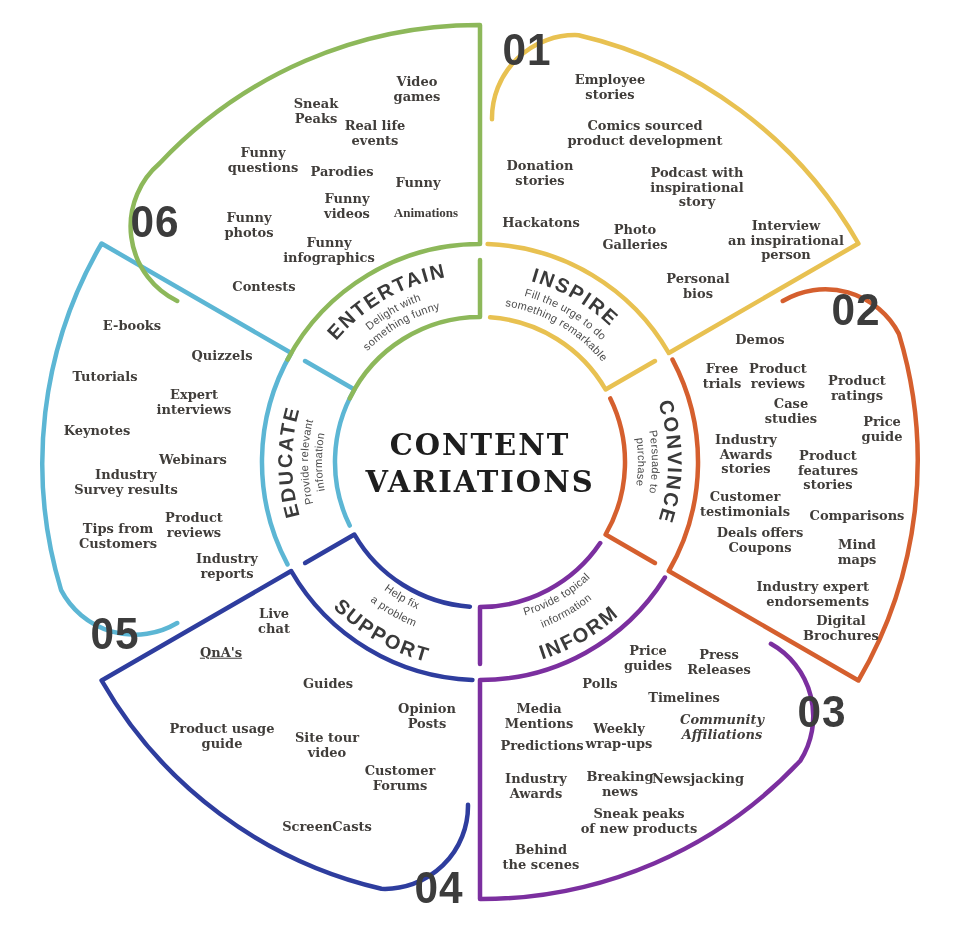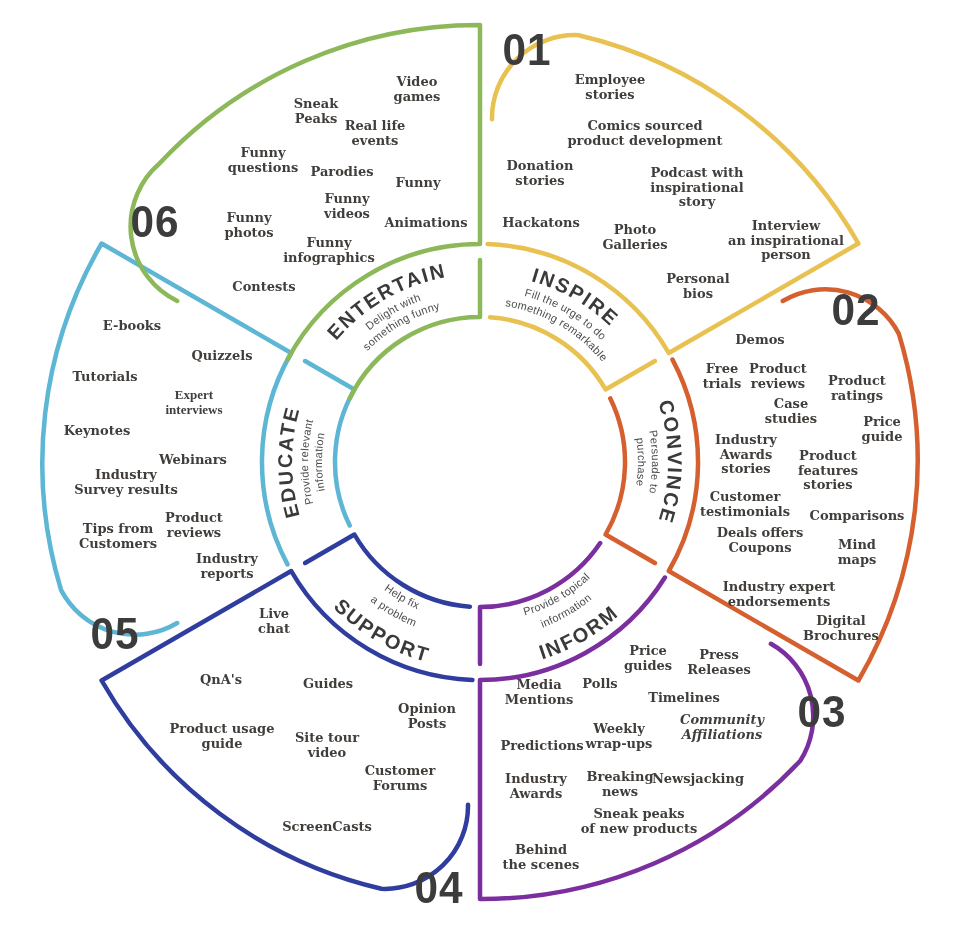--- a/index.html
+++ b/index.html
@@ -113,20 +113,24 @@
       <textPath href="#t2p-entertain" startOffset="50%">something funny</textPath></text>
   </svg>
 
   <div class="big-num n1">01</div>
   <div class="big-num n2">02</div>
   <div class="big-num n3">03</div>
   <div class="big-num n4">04</div>
   <div class="big-num n5">05</div>
   <div class="big-num n6">06</div>
 
+  <div class="center-title">
+    <div>CONTENT</div>
+    <div>VARIATIONS</div>
+  </div>
 
   <div>
       <div class="item" style="left: 610px; top: 88px;">Employee
 stories</div>
       <div class="item" style="left: 645px; top: 134px;">Comics sourced
 product development</div>
       <div class="item" style="left: 540px; top: 174px;">Donation
 stories</div>
       <div class="item" style="left: 697px; top: 188px;">Podcast with
 inspirational
@@ -156,63 +160,63 @@
       <div class="item" style="left: 828px; top: 471px;">Product
 features
 stories</div>
       <div class="item" style="left: 745px; top: 505px;">Customer
 testimonials</div>
       <div class="item" style="left: 857px; top: 516px;">Comparisons</div>
       <div class="item" style="left: 760px; top: 541px;">Deals offers
 Coupons</div>
       <div class="item" style="left: 857px; top: 553px;">Mind
 maps</div>
-      <div class="item" style="left: 779px; top: 595px;">Industry expert
+      <div class="item" style="left: 779px; top: 595px; text-align: right;">Industry expert
 endorsements</div>
       <div class="item" style="left: 841px; top: 629px;">Digital
 Brochures</div>
       <div class="item" style="left: 648px; top: 659px;">Price
 guides</div>
       <div class="item" style="left: 719px; top: 663px;">Press
 Releases</div>
       <div class="item" style="left: 600px; top: 684px;">Polls</div>
       <div class="item" style="left: 684px; top: 698px;">Timelines</div>
-      <div class="item" style="left: 539px; top: 693px;">Media
+      <div class="item" style="left: 539px; top: 717px;">Media
 Mentions</div>
       <div class="item" style="left: 722px; top: 728px; font-style: italic;">Community
 Affiliations</div>
       <div class="item" style="left: 619px; top: 737px;">Weekly
 wrap-ups</div>
       <div class="item" style="left: 542px; top: 746px;">Predictions</div>
       <div class="item" style="left: 536px; top: 787px;">Industry
 Awards</div>
       <div class="item" style="left: 620px; top: 785px;">Breaking
 news</div>
       <div class="item" style="left: 698px; top: 779px;">Newsjacking</div>
       <div class="item" style="left: 639px; top: 822px;">Sneak peaks
 of new products</div>
       <div class="item" style="left: 541px; top: 858px;">Behind
 the scenes</div>
       <div class="item" style="left: 274px; top: 622px;">Live
 chat</div>
-      <div class="item" style="left: 221px; top: 680px;">QnA's</div>
+      <div class="item" style="left: 221px; top: 653px; text-decoration: underline;">QnA's</div>
       <div class="item" style="left: 328px; top: 684px;">Guides</div>
       <div class="item" style="left: 427px; top: 717px;">Opinion
 Posts</div>
       <div class="item" style="left: 222px; top: 737px;">Product usage
 guide</div>
       <div class="item" style="left: 327px; top: 746px;">Site tour
 video</div>
       <div class="item" style="left: 400px; top: 779px;">Customer
 Forums</div>
       <div class="item" style="left: 327px; top: 827px;">ScreenCasts</div>
       <div class="item" style="left: 132px; top: 326px;">E-books</div>
       <div class="item" style="left: 222px; top: 356px;">Quizzels</div>
       <div class="item" style="left: 105px; top: 377px;">Tutorials</div>
-      <div class="item" style="left: 194px; top: 403px; font-family: Liberation Serif, serif;">Expert
+      <div class="item" style="left: 194px; top: 403px;">Expert
 interviews</div>
       <div class="item" style="left: 97px; top: 431px;">Keynotes</div>
       <div class="item" style="left: 193px; top: 460px;">Webinars</div>
       <div class="item" style="left: 126px; top: 483px;">Industry
 Survey results</div>
       <div class="item" style="left: 194px; top: 526px;">Product
 reviews</div>
       <div class="item" style="left: 118px; top: 537px;">Tips from
 Customers</div>
       <div class="item" style="left: 227px; top: 567px;">Industry
@@ -222,20 +226,20 @@
       <div class="item" style="left: 316px; top: 112px;">Sneak
 Peaks</div>
       <div class="item" style="left: 375px; top: 134px;">Real life
 events</div>
       <div class="item" style="left: 263px; top: 161px;">Funny
 questions</div>
       <div class="item" style="left: 342px; top: 172px;">Parodies</div>
       <div class="item" style="left: 418px; top: 183px;">Funny</div>
       <div class="item" style="left: 347px; top: 207px;">Funny
 videos</div>
-      <div class="item" style="left: 426px; top: 223px;">Animations</div>
+      <div class="item" style="left: 426px; top: 213px; font-family: Liberation Serif, serif;">Animations</div>
       <div class="item" style="left: 249px; top: 226px;">Funny
 photos</div>
       <div class="item" style="left: 329px; top: 251px;">Funny
 infographics</div>
       <div class="item" style="left: 264px; top: 287px;">Contests</div>
     </div>
 </div>
 
 </body></html>

